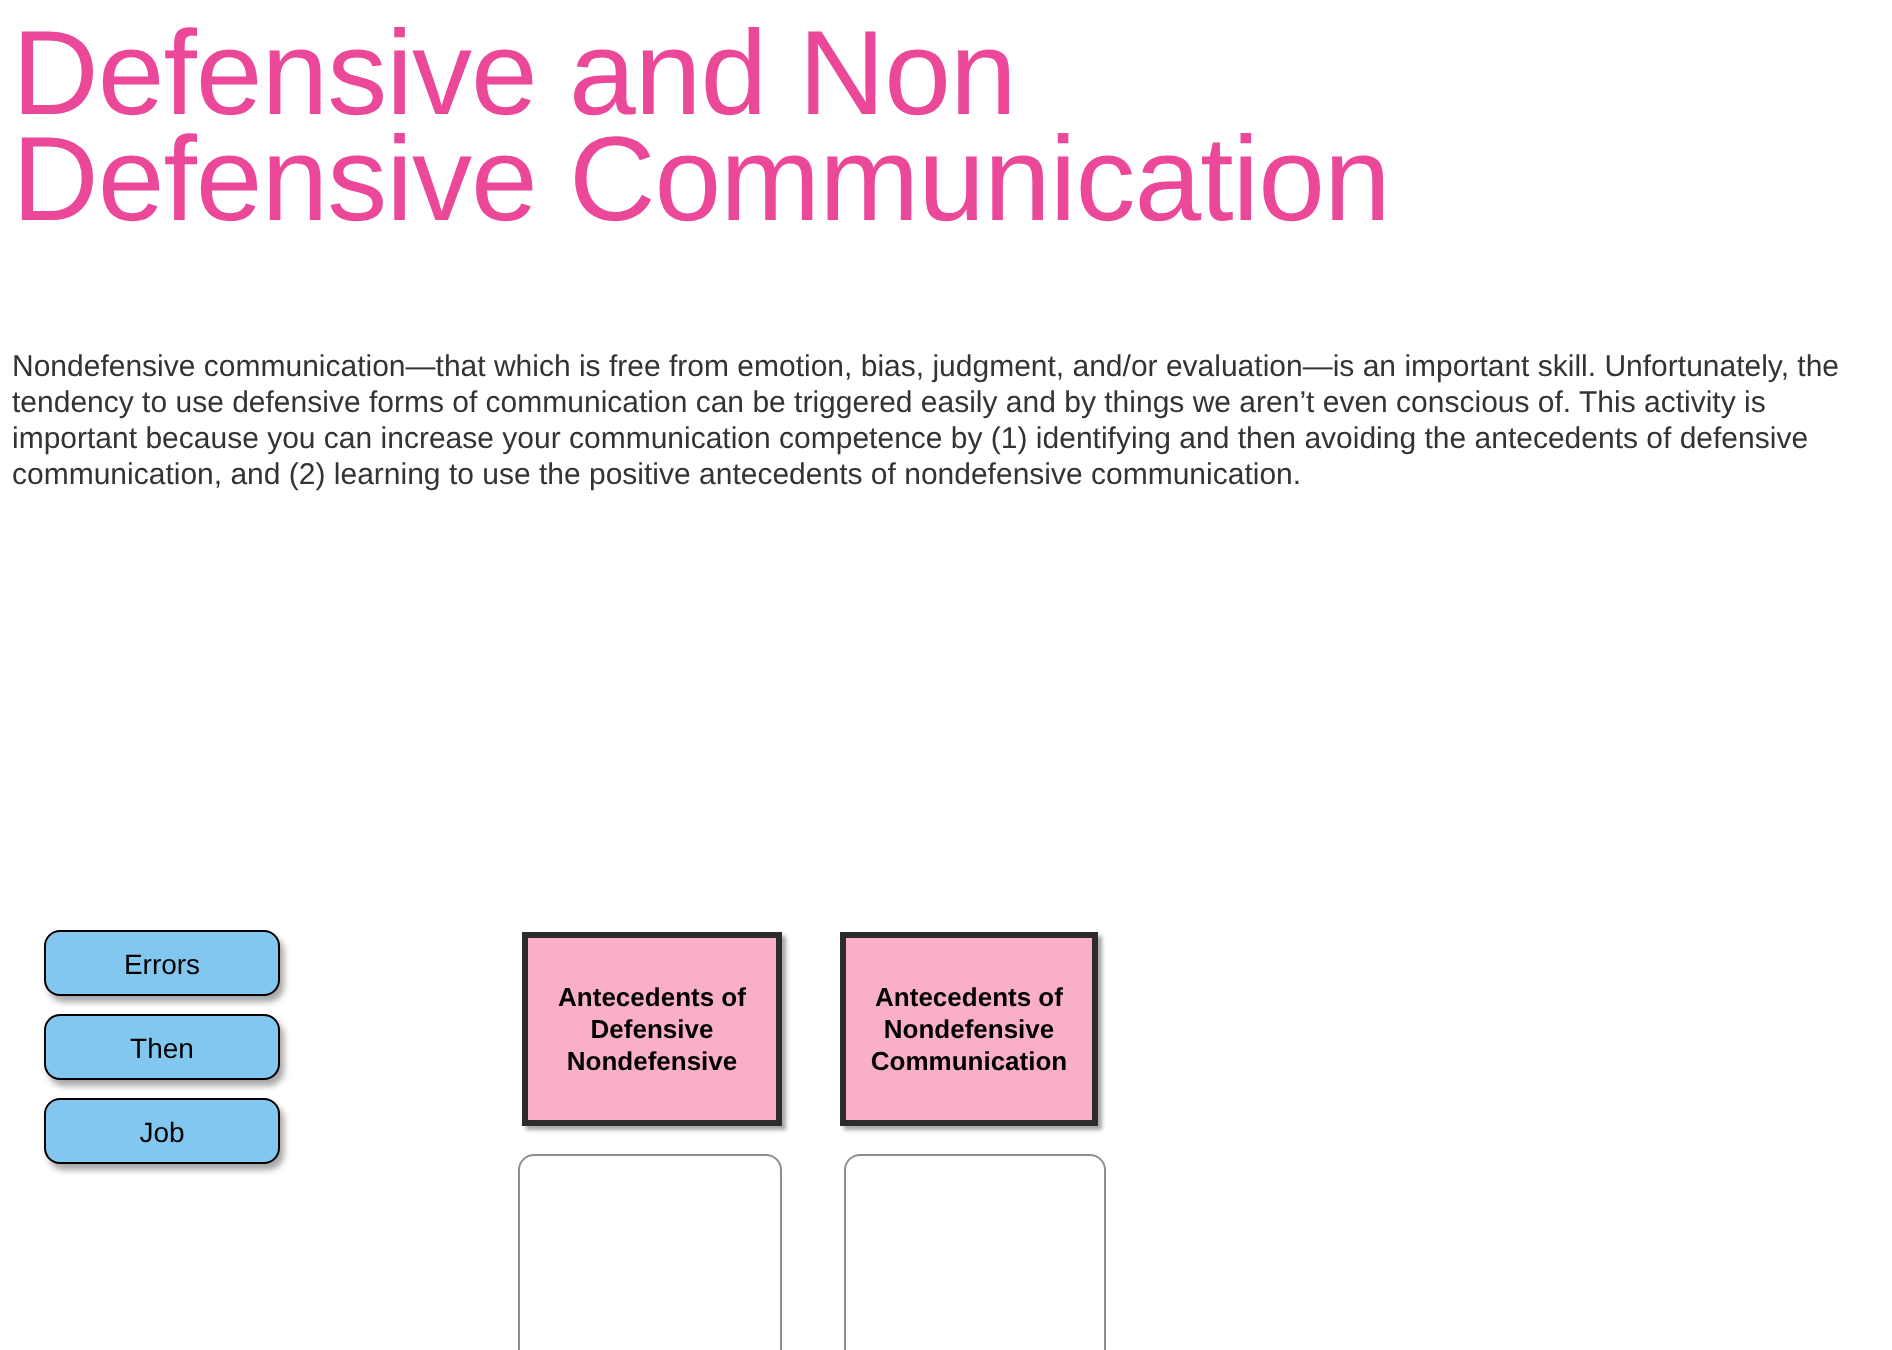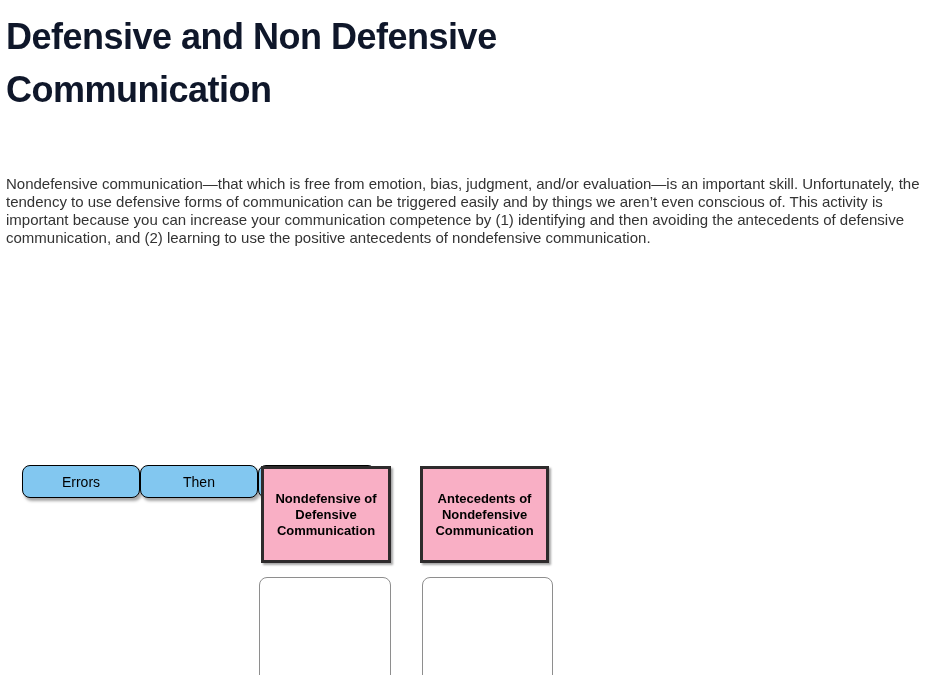--- a/index.html
+++ b/index.html
@@ -7,23 +7,23 @@
     width: 946px; height: 675px;
     background: #ffffff;
     overflow: hidden;
     font-family: "Liberation Sans", sans-serif;
   }
   .page { position: relative; width: 946px; height: 675px; }
 
   .page-title {
     position: absolute; left: 6px; top: 10px;
     width: 700px;
-    font-size: 36px; line-height: 53px;
-    font-weight: bold; letter-spacing: -0.5px;
-    color: #0f172a;
+    font-size: 60px; line-height: 53px;
+    font-weight: normal; letter-spacing: -0.5px;
+    color: #ec4899;
   }
 
   .intro-paragraph {
     position: absolute; left: 6px; top: 175px;
     width: 934px;
     font-size: 15px; line-height: 18px;
     color: #333333;
   }
 
   .goal-paragraph {
@@ -36,21 +36,21 @@
   .instructions-text {
     position: absolute; left: 40px; top: 304px;
     width: 690px;
     font-style: italic;
     font-size: 14px; line-height: 16px;
     color: #000000;
   }
 
   .terms-column {
     position: absolute; left: 22px; top: 465px;
-    display: flex; flex-direction: row;
+    display: flex; flex-direction: column;
   }
   .term-button {
     width: 118px; height: 33px;
     margin-bottom: 9px;
     background: #82C7F0;
     border: 1.6px solid #000000;
     border-radius: 8px;
     box-shadow: 2px 3px 3px rgba(0,0,0,0.35);
     display: flex; align-items: center; justify-content: center;
     font-size: 14px; color: #000000;
@@ -92,21 +92,21 @@
   <p class="intro-paragraph">Nondefensive communication—that which is free from emotion, bias, judgment, and/or evaluation—is an important skill. Unfortunately, the tendency to use defensive forms of communication can be triggered easily and by things we aren’t even conscious of. This activity is important because you can increase your communication competence by (1) identifying and then avoiding the antecedents of defensive communication, and (2) learning to use the positive antecedents of nondefensive communication.</p>
 
 
 
   <div class="terms-column">
     <div class="term-button">Errors</div>
     <div class="term-button">Then</div>
     <div class="term-button">Job</div>
   </div>
 
-  <div class="category-header defensive">Nondefensive of Defensive Communication</div>
+  <div class="category-header defensive">Antecedents of Defensive Nondefensive</div>
 
   <div class="category-header nondefensive">Antecedents of Nondefensive Communication</div>
 
   <div class="dropzone defensive"></div>
 
   <div class="dropzone nondefensive"></div>
 
 </div>
 
 </body></html>

